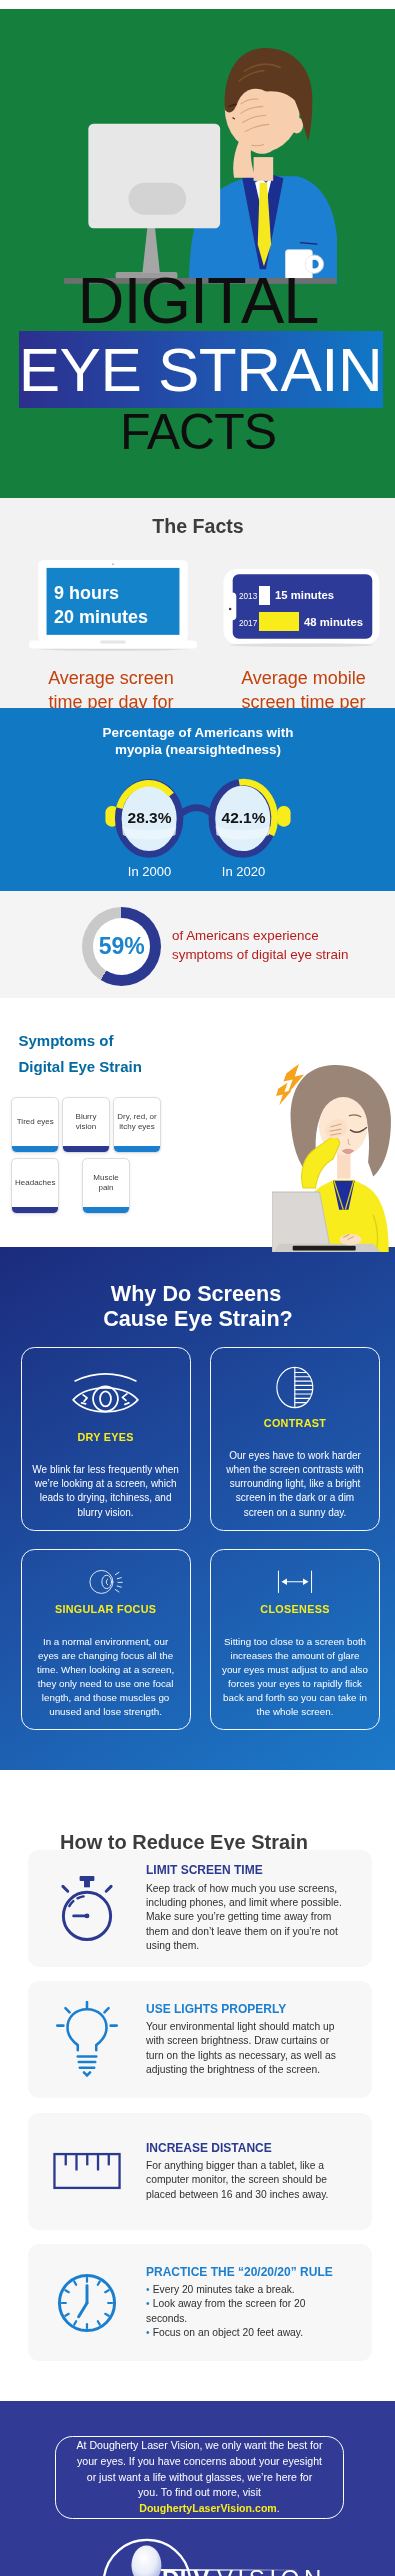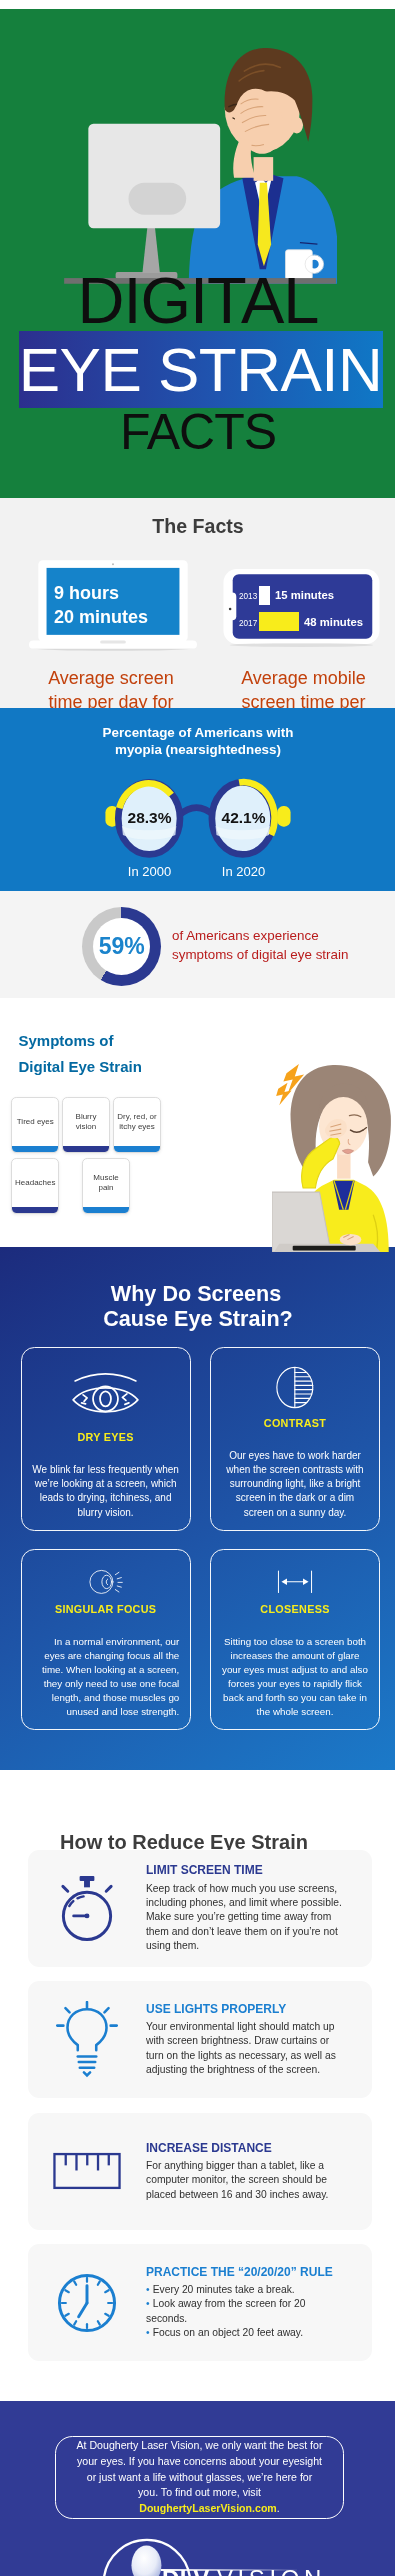--- a/index.html
+++ b/index.html
@@ -215,21 +215,21 @@
         <circle cx="58" cy="58" r="48"></circle>
         <ellipse cx="80" cy="58" rx="20" ry="28"></ellipse>
         <path d="M84,46 a14,14 0 0 0 0,24"></path>
         <line x1="116" y1="28" x2="131" y2="18"></line>
         <line x1="124" y1="45" x2="141" y2="40"></line>
         <line x1="127" y1="60" x2="145" y2="60"></line>
         <line x1="124" y1="75" x2="141" y2="80"></line>
         <line x1="116" y1="90" x2="131" y2="100"></line>
       </svg>
       <div class="whyt">SINGULAR FOCUS</div>
-      <div class="whyb" style="font-size:9.8px;text-align:right;">In a normal environment, our eyes are changing focus all the time. When looking at a screen, they only need to use one focal length, and those muscles go unused and lose strength.</div>
+      <div class="whyb" style="font-size:9.8px;">In a normal environment, our eyes are changing focus all the time. When looking at a screen, they only need to use one focal length, and those muscles go unused and lose strength.</div>
     </div>
 
     <div class="whycard" style="left:210px;top:302px;height:181px;">
       <svg width="82" height="57" viewBox="0 0 160 110" fill="none" stroke="#ffffff" stroke-width="4" stroke-linecap="round">
         <line x1="14" y1="12" x2="14" y2="98"></line>
         <line x1="146" y1="12" x2="146" y2="98"></line>
         <line x1="40" y1="55" x2="120" y2="55"></line>
         <polygon points="26,55 48,42 48,68" fill="#ffffff" stroke="none"></polygon>
         <polygon points="134,55 112,42 112,68" fill="#ffffff" stroke="none"></polygon>
       </svg>

